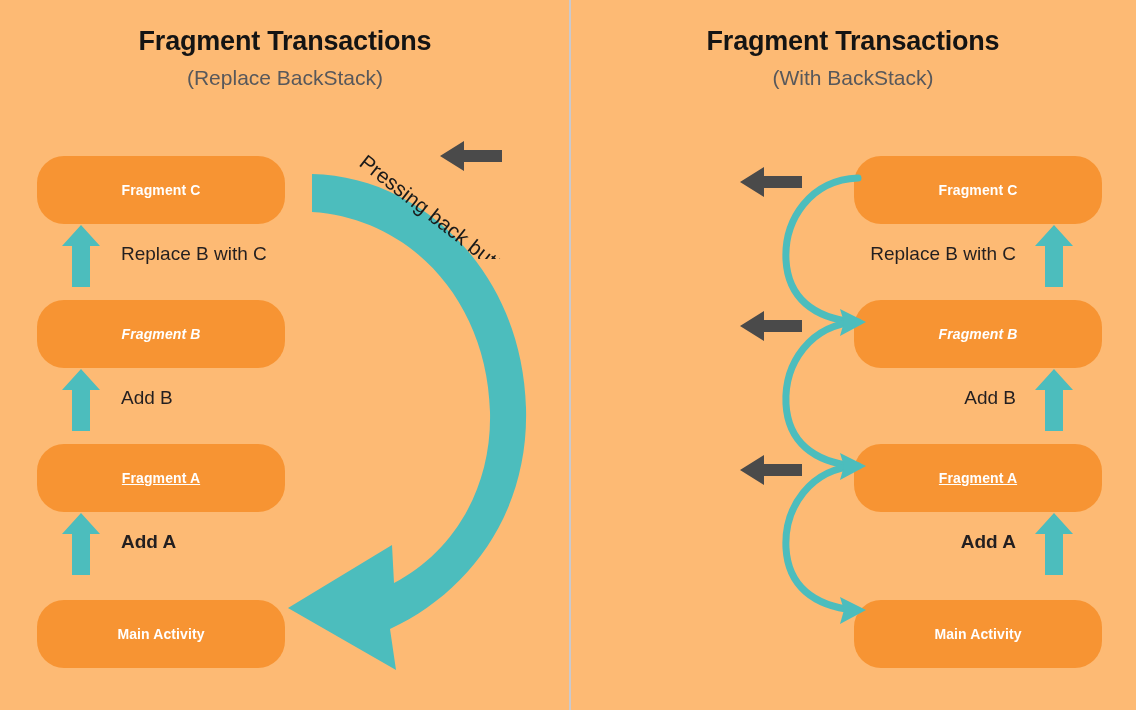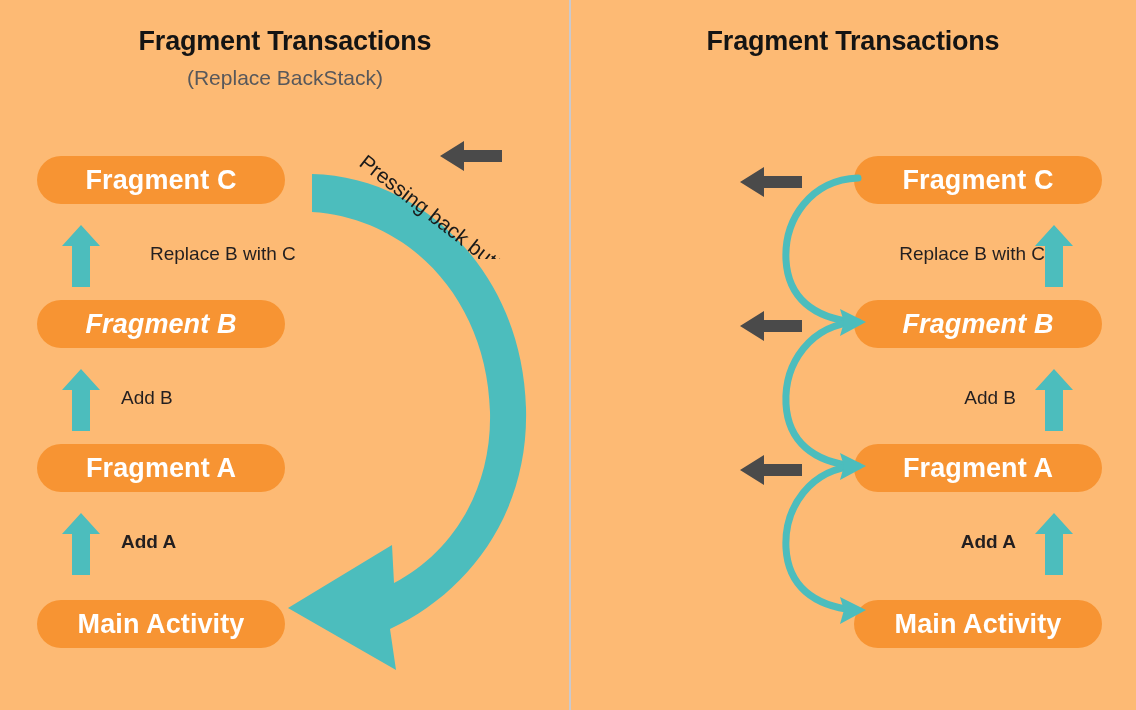--- a/index.html
+++ b/index.html
@@ -55,52 +55,52 @@
     color: #58585b;
   }
   #panel-left  .title    { top: 26px; }
   #panel-left  .subtitle { top: 66px; }
   #panel-right .title    { top: 26px; }
   #panel-right .subtitle { top: 66px; }
 
   
   .node {
     position: absolute;
-    height: 48px;
+    height: 68px;
     border-radius: 27px;
     background: #F7941E;
     background: #F79433;
     color: #ffffff;
     font-weight: bold;
-    font-size: 27px;
+    font-size: 14px;
     display: flex;
     align-items: center;
     justify-content: center;
     box-sizing: border-box;
     letter-spacing: 0.1px;
   }
   .node-left  { left: 37px;  width: 248px; }
   .node-right { left: 854px; width: 248px; }
 
   .row-c { top: 156px; }
   .row-b { top: 300px; font-style: italic; }
-  .row-a { top: 444px; }
+  .row-a { top: 444px; text-decoration: underline; }
   .row-m { top: 600px; }
 
   
   .step-label {
     position: absolute;
     font-size: 19px;
     color: #231f20;
     white-space: nowrap;
   }
   .lbl-left  { left: 121px; }
   .lbl-right { text-align: right; }
 
-  .lbl-c { top: 243px; margin-left: 29px; }
+  .lbl-c { top: 243px; }
   .lbl-b { top: 387px; }
   .lbl-a { top: 531px; font-weight: bold; }
 
   
   .up-arrow {
     position: absolute;
     width: 38px;
     height: 62px;
   }
   .up-left  { left: 62px; }
@@ -199,20 +199,21 @@
                Z" fill="#4CBDBD"></path>
     </svg>
 
     <svg id="pressing-back" viewBox="0 0 230 120">
       <text x="6" y="26" transform="rotate(38 6 26)">Pressing back button</text>
     </svg>
   </div>
 
   <div class="panel" id="panel-right">
     <div class="title">Fragment Transactions</div>
+    <div class="subtitle">(With BackStack)</div>
   </div>
 
   <div class="node node-right row-c">Fragment C</div>
   <div class="node node-right row-b">Fragment B</div>
   <div class="node node-right row-a">Fragment A</div>
   <div class="node node-right row-m">Main Activity</div>
 
   <div class="step-label lbl-right lbl-c" style="left:840px; width:176px;">Replace B with C</div>
   <div class="step-label lbl-right lbl-b" style="left:840px; width:176px;">Add B</div>
   <div class="step-label lbl-right lbl-a" style="left:840px; width:176px;">Add A</div>

